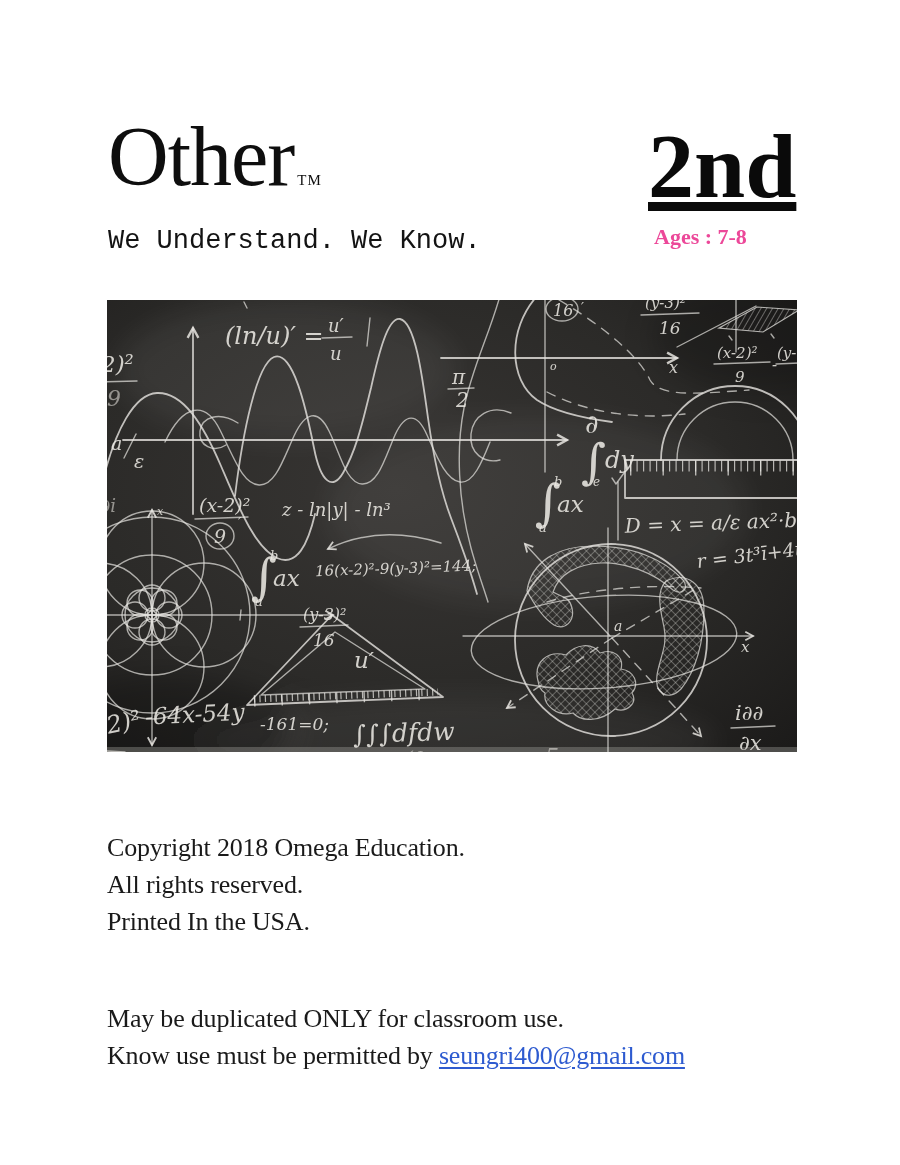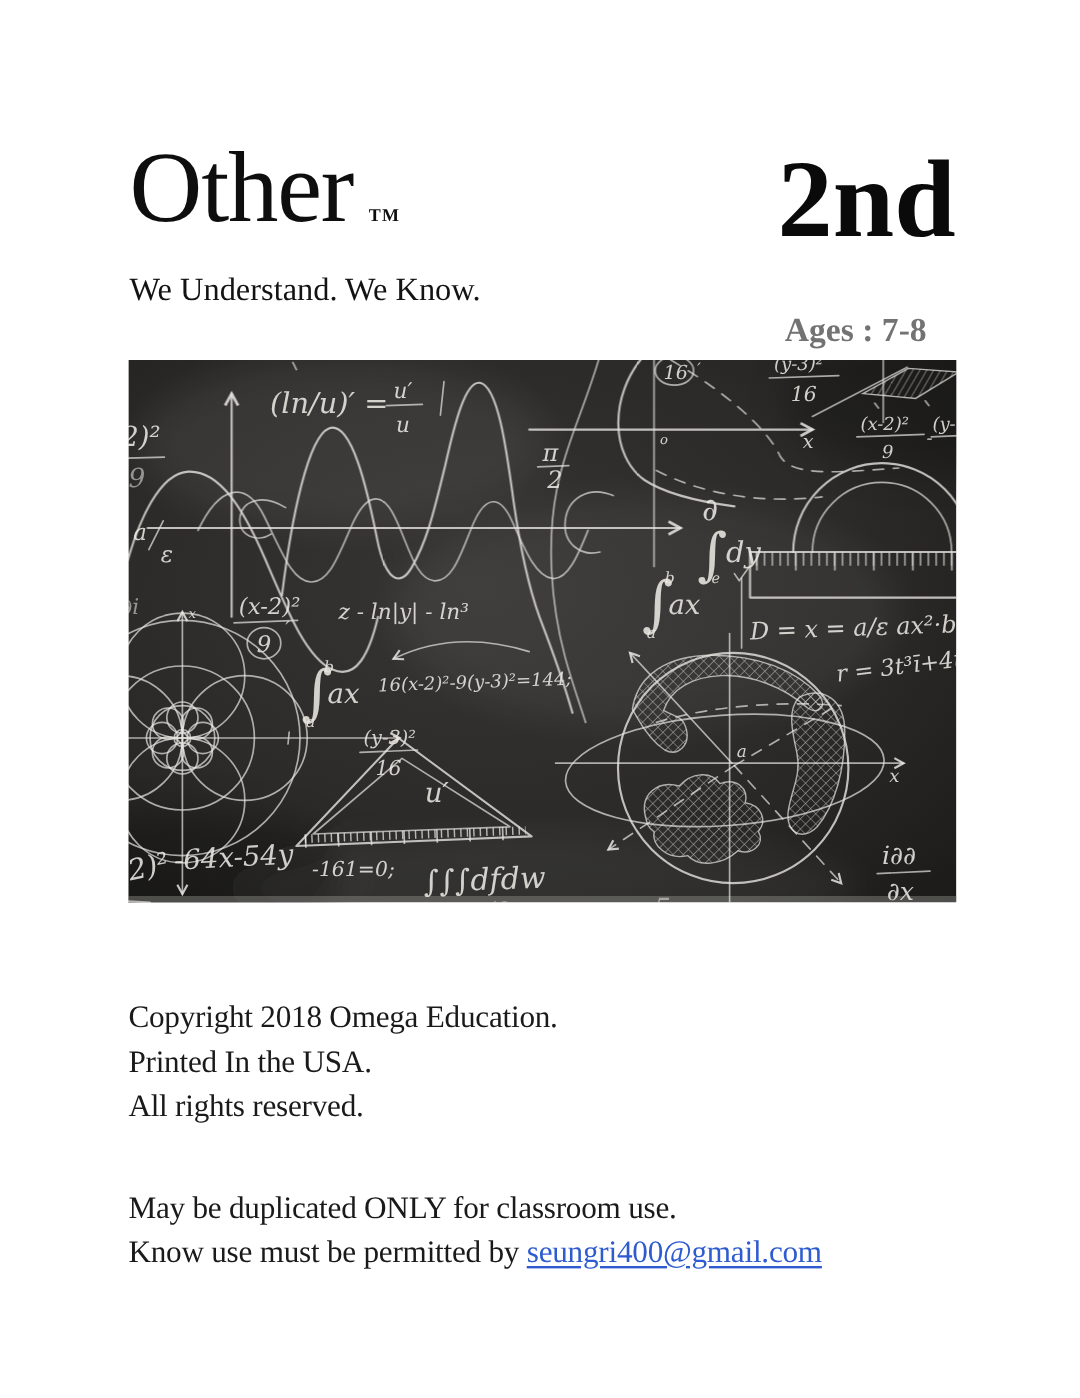--- a/index.html
+++ b/index.html
@@ -1,28 +1,28 @@
 <!DOCTYPE html>
 <html><head>
 <meta charset="utf-8">
 <style>
   html,body{margin:0;padding:0;background:#ffffff;}
   .page{position:relative;width:900px;height:1165px;background:#ffffff;overflow:hidden;
         font-family:"Liberation Serif",serif;color:#141414;}
   .brand{position:absolute;left:108px;top:115px;margin:0;font-size:84px;line-height:1;
          font-weight:400;color:#0e0e0e;letter-spacing:-1px;}
-  .brand .tm{font-size:15px;letter-spacing:1px;margin-left:13px;font-weight:700;}
-  .tagline{position:absolute;left:108px;top:226px;margin:0;font-size:27px;color:#131313;}
-  .grade{position:absolute;left:648px;top:120px;font-size:92px;line-height:1;font-weight:700;color:#0a0a0a;}
-  .ages{position:absolute;left:654px;top:224px;font-size:28px;font-weight:700;color:#737373;margin-top:36px;}
+  .brand .tm{font-size:15px;letter-spacing:1px;margin-left:3px;font-weight:400;}
+  .tagline{position:absolute;left:108px;top:226px;margin:0;font-size:27px;color:#131313;font-family:Liberation Mono, monospace;}
+  .grade{position:absolute;left:648px;top:120px;font-size:92px;line-height:1;font-weight:700;color:#0a0a0a;text-decoration:underline;}
+  .ages{position:absolute;left:654px;top:224px;font-size:22px;font-weight:700;color:#ec4899;}
   .board{position:absolute;left:107px;top:300px;width:690px;height:452px;margin:0;}
   .board svg{display:block;overflow:hidden;}
   .foot{position:absolute;left:107px;top:829px;font-size:26px;line-height:37px;color:#1a1a1a;letter-spacing:-0.2px;}
   .foot p{margin:0;}
-  .foot .gap{margin-top:48px;}
+  .foot .gap{margin-top:60px;}
   .foot .line{display:block;}
   .inline-line{display:block;}
   a.email{color:#2e5bd0;text-underline-offset:3px;}
   
   .cs{fill:none;stroke:#e7e5e1;stroke-opacity:.8;stroke-width:1.8;stroke-linecap:round;stroke-linejoin:round;}
   .cs2{fill:none;stroke:#e7e5e1;stroke-opacity:.7;stroke-width:1.4;stroke-linecap:round;stroke-linejoin:round;}
   .dash{stroke-dasharray:9 8;}
   .ck{font-family:"DejaVu Serif",serif;font-style:italic;fill:#ece9e4;fill-opacity:.87;}
   .ckp{font-family:"DejaVu Serif",serif;font-style:italic;fill:#ece9e4;fill-opacity:.55;}
 </style>
@@ -244,22 +244,22 @@
         <text class="ckp" x="118" y="464" font-size="22">u</text>
         <text class="ckp" x="298" y="466" font-size="20">(0</text>
         <text class="ckp" x="438" y="464" font-size="22">5</text>
       </g>
     </svg>
   </figure>
 
   <div class="foot">
     <p>
       <span class="line">Copyright 2018 Omega Education.</span>
+      <span class="line">All rights reserved.</span>
       <span class="line">Printed In the USA.</span>
-      <span class="line">All rights reserved.</span>
     </p>
     <p class="gap">
       <span class="line">May be duplicated ONLY for classroom use.</span>
       <span class="inline-line"><span>Know use must be permitted by </span><a href="#" class="email">seungri400@gmail.com</a></span>
     </p>
   </div>
 
 </div>
 
 </body></html>

